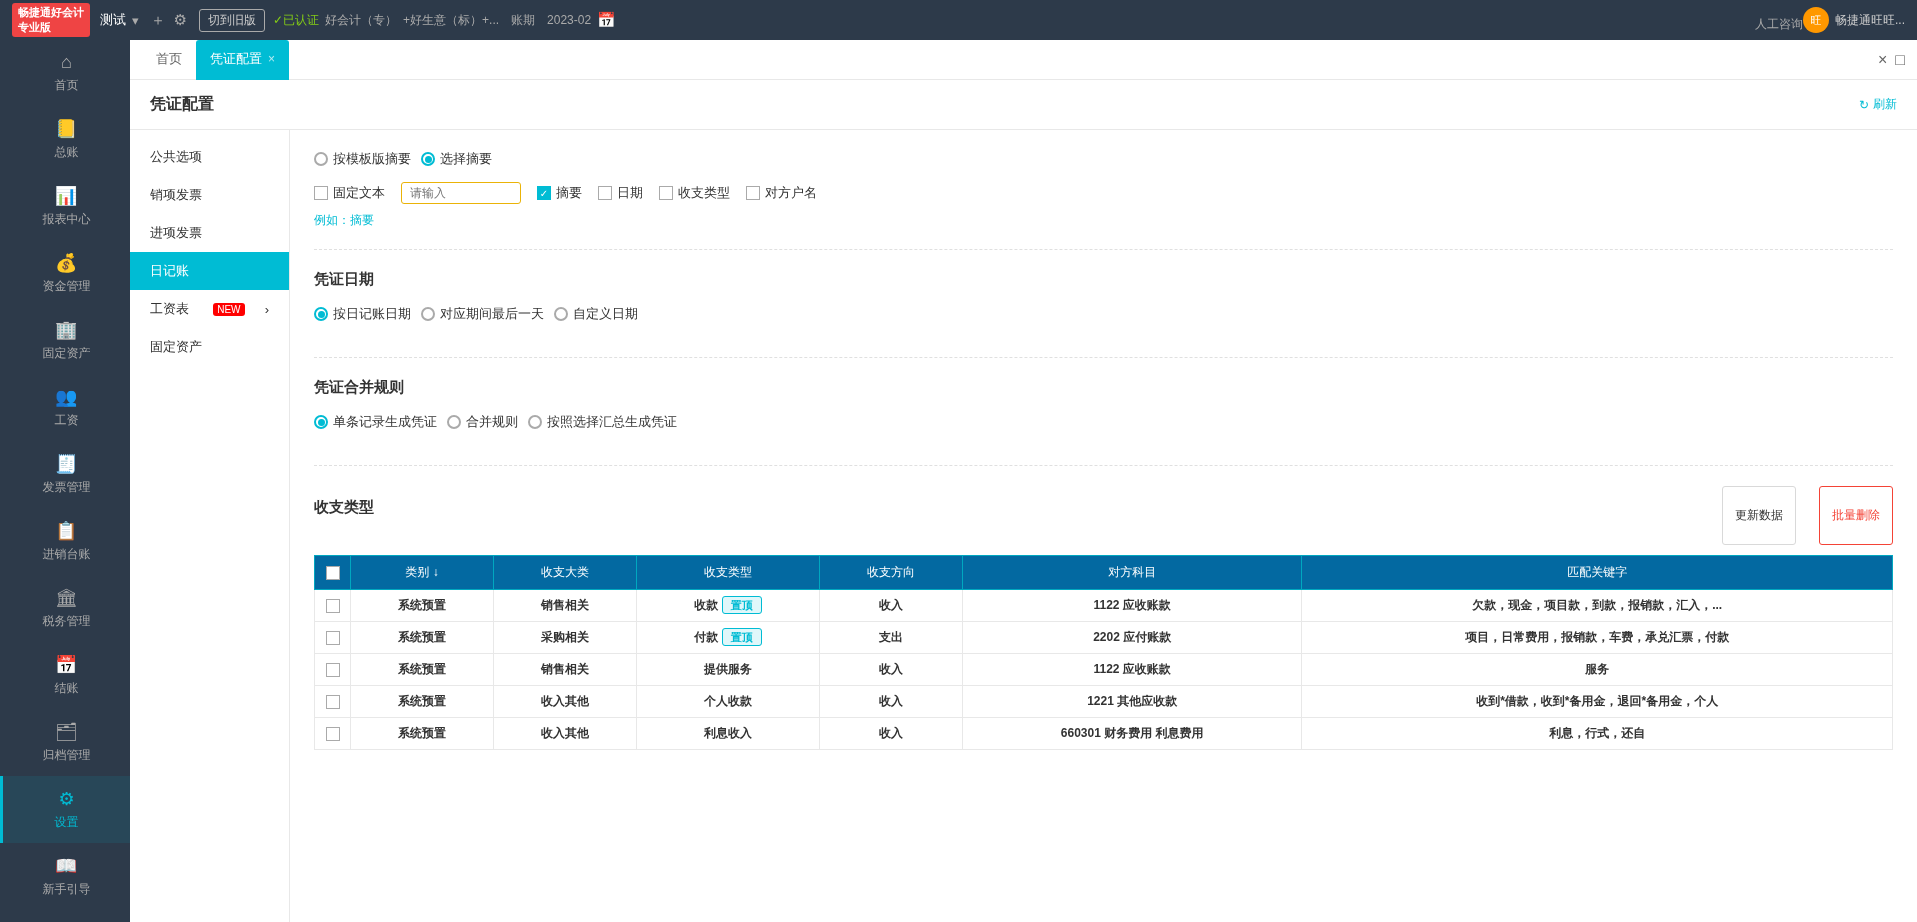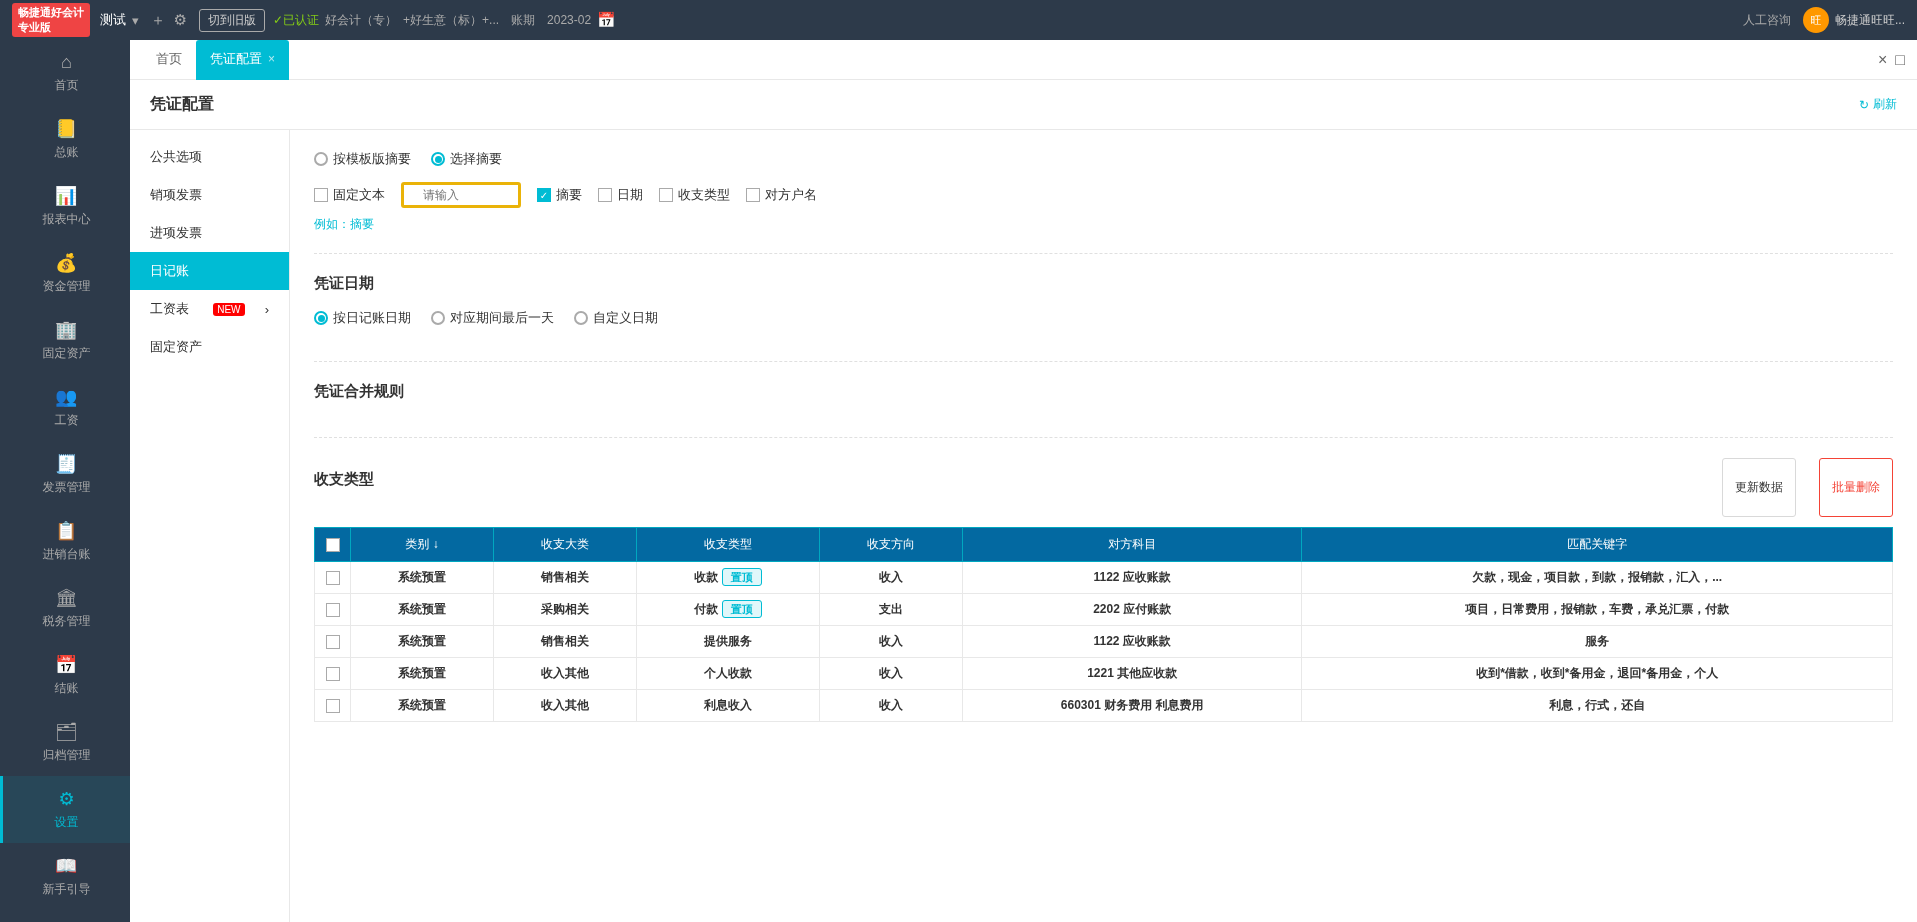--- a/index.html
+++ b/index.html
@@ -10,21 +10,21 @@
     .topbar-logo { background: #ef4444; color: white; font-size: 11px; font-weight: bold; padding: 2px 6px; border-radius: 3px; margin-right: 10px; line-height: 1.4; }
     .topbar-title { color: #fff; font-size: 13px; margin-right: 6px; }
     .topbar-dropdown { color: #aaa; cursor: pointer; margin-right: 12px; }
     .topbar-icons { display: flex; align-items: center; gap: 8px; margin-right: 12px; }
     .topbar-icon { color: #aaa; cursor: pointer; font-size: 15px; }
     .topbar-btn { border: 1px solid #aaa; color: #ccc; background: transparent; padding: 2px 8px; border-radius: 3px; cursor: pointer; font-size: 12px; }
     .topbar-tags { display: flex; align-items: center; gap: 6px; margin-left: 8px; }
     .tag-green { color: #84cc16; font-size: 12px; }
     .tag-text { color: #aaa; font-size: 12px; }
     .tag-period { color: #aaa; font-size: 12px; margin-left: 6px; }
-    .topbar-right { margin-left: auto; display: flex; align-items: center; gap: 12px; }
+    .topbar-right { margin-left: auto; display: flex; align-items: flex-end; }
     .topbar-service { color: #aaa; font-size: 12px; cursor: pointer; }
     .topbar-user { display: flex; align-items: center; gap: 6px; cursor: pointer; }
     .user-avatar { width: 26px; height: 26px; border-radius: 50%; background: #ff9800; display: flex; align-items: center; justify-content: center; color: white; font-size: 11px; }
     .user-name { color: #ccc; font-size: 12px; }
 
     
     .main-layout { display: flex; flex: 1; overflow: hidden; }
 
     
     .sidebar { width: 130px; background: #2d3a4a; display: flex; flex-direction: column; flex-shrink: 0; overflow-y: auto; }
@@ -55,32 +55,32 @@
     .left-nav-item.active { background: #00bcd4; color: #fff; }
     .left-nav-badge { background: red; color: white; font-size: 10px; padding: 1px 4px; border-radius: 3px; margin-left: 4px; }
 
     .right-content { flex: 1; overflow-y: auto; padding: 20px 24px; background: #fff; }
 
     
     .section { margin-bottom: 20px; border-bottom: 1px dashed #e0e0e0; padding-bottom: 20px; }
     .section-title { font-size: 15px; font-weight: bold; color: #333; margin-bottom: 16px; }
 
     
-    .radio-group { display: flex; align-items: center; gap: 20px; margin-bottom: 14px; }
+    .radio-group { display: flex; align-items: center; gap: 10px; margin-bottom: 14px; }
     .radio-item { display: flex; align-items: center; gap: 5px; cursor: pointer; font-size: 13px; }
     .radio-circle { width: 14px; height: 14px; border-radius: 50%; border: 2px solid #aaa; display: flex; align-items: center; justify-content: center; flex-shrink: 0; }
     .radio-circle.checked { border-color: #00bcd4; }
     .radio-circle.checked::after { content: ''; width: 7px; height: 7px; border-radius: 50%; background: #00bcd4; }
 
     
     .checkbox-row { display: flex; align-items: center; gap: 16px; margin-top: 8px; }
     .checkbox-item { display: flex; align-items: center; gap: 5px; cursor: pointer; font-size: 13px; }
     .checkbox-box { width: 14px; height: 14px; border: 1px solid #aaa; background: #fff; display: flex; align-items: center; justify-content: center; flex-shrink: 0; }
     .checkbox-box.checked { background: #00bcd4; border-color: #00bcd4; color: white; font-size: 10px; }
-    .text-input { border: 3px solid #eab308; border-radius: 3px; padding: 3px 19px; font-size: 12px; color: #999; width: 120px; outline: none; }
+    .text-input { border: 1px solid #eab308; border-radius: 3px; padding: 3px 8px; font-size: 12px; color: #999; width: 120px; outline: none; }
     .example-text { color: #00bcd4; font-size: 12px; margin-top: 8px; }
 
     
     .section-header { display: flex; align-items: center; justify-content: space-between; margin-bottom: 10px; }
     .action-btns { display: flex; gap: 8px; }
     .action-btn { border: 1px solid #d9d9d9; background: #fff; padding: 20px 12px; border-radius: 3px; cursor: pointer; font-size: 12px; color: #333; }
     .action-btn.danger { border-color: #f44336; color: #f44336; margin-left: 15px; }
 
     .data-table { width: 100%; border-collapse: collapse; font-size: 12px; }
     .data-table thead tr { background: #0369a1; color: #fff; }
@@ -291,20 +291,34 @@
             </label>
             <label class="radio-item">
               <div class="radio-circle"></div>
               <span>自定义日期</span>
             </label>
           </div>
         </div>
 
         <div class="section">
           <div class="section-title">凭证合并规则</div>
+          <div class="radio-group">
+            <label class="radio-item">
+              <div class="radio-circle checked"></div>
+              <span>单条记录生成凭证</span>
+            </label>
+            <label class="radio-item">
+              <div class="radio-circle"></div>
+              <span>合并规则</span>
+            </label>
+            <label class="radio-item">
+              <div class="radio-circle"></div>
+              <span>按照选择汇总生成凭证</span>
+            </label>
+          </div>
         </div>
 
         <div>
           <div class="section-header">
             <div class="section-title">收支类型</div>
             <div class="action-btns">
               <button class="action-btn">更新数据</button>
               <button class="action-btn danger">批量删除</button>
             </div>
           </div>

